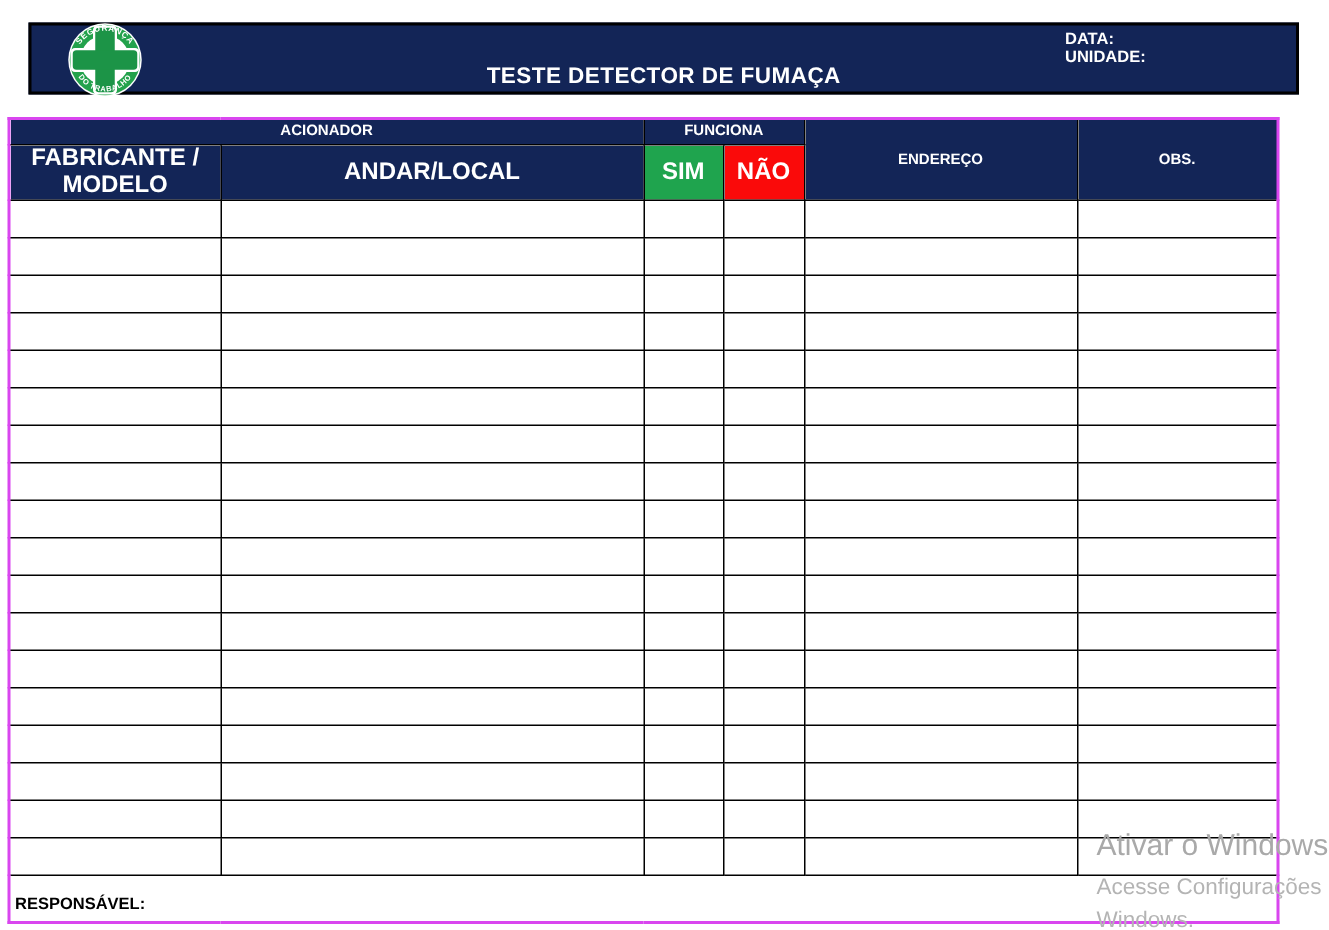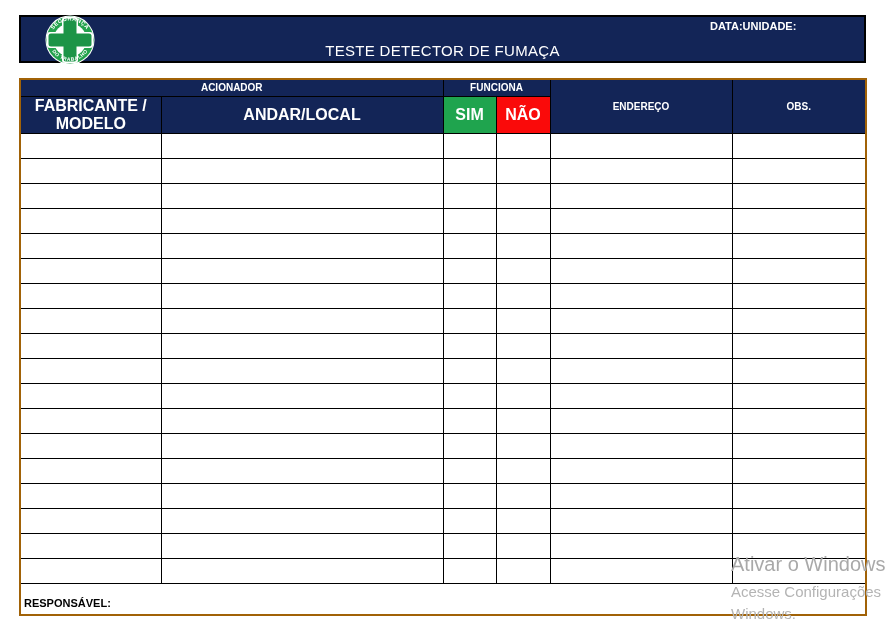--- a/index.html
+++ b/index.html
@@ -10,33 +10,33 @@
   }
 
   
   .banner {
     position:absolute; left:19px; top:15px; width:847px; height:48px;
     background:#132557; border:2px solid #000;
   }
   .banner-logo { position:absolute; left:24px; top:-2px; width:50px; height:50px; }
   .banner-title {
     position:absolute; left:0; right:0; top:25px; text-align:center;
-    color:#fff; font-weight:normal; font-size:15px; letter-spacing:.3px;
+    color:#fff; font-weight:bold; font-size:15px; letter-spacing:.3px;
   }
   .banner-fields {
     position:absolute; left:689px; top:3px; bottom:3px;
-    display:flex; justify-content:space-between;
+    display:flex; flex-direction:column; 
   }
   .banner-field { color:#fff; font-weight:bold; font-size:11px; }
 
   
   table.sheet {
-    position:absolute; left:19px; top:78px;
+    position:absolute; left:5px; top:78px;
     border-collapse:collapse; table-layout:fixed;
-    border:2px solid #a16207;
+    border:2px solid #d946ef;
   }
   table.sheet th, table.sheet td {
     border:1px solid #000; overflow:hidden;
   }
   table.sheet thead th {
     background:#132557; color:#fff; font-weight:bold;
     text-align:center; vertical-align:middle;
   }
   tr.group-row th { height:17px; font-size:10px; }
   tr.sub-row th { height:34px; font-size:16px; }

